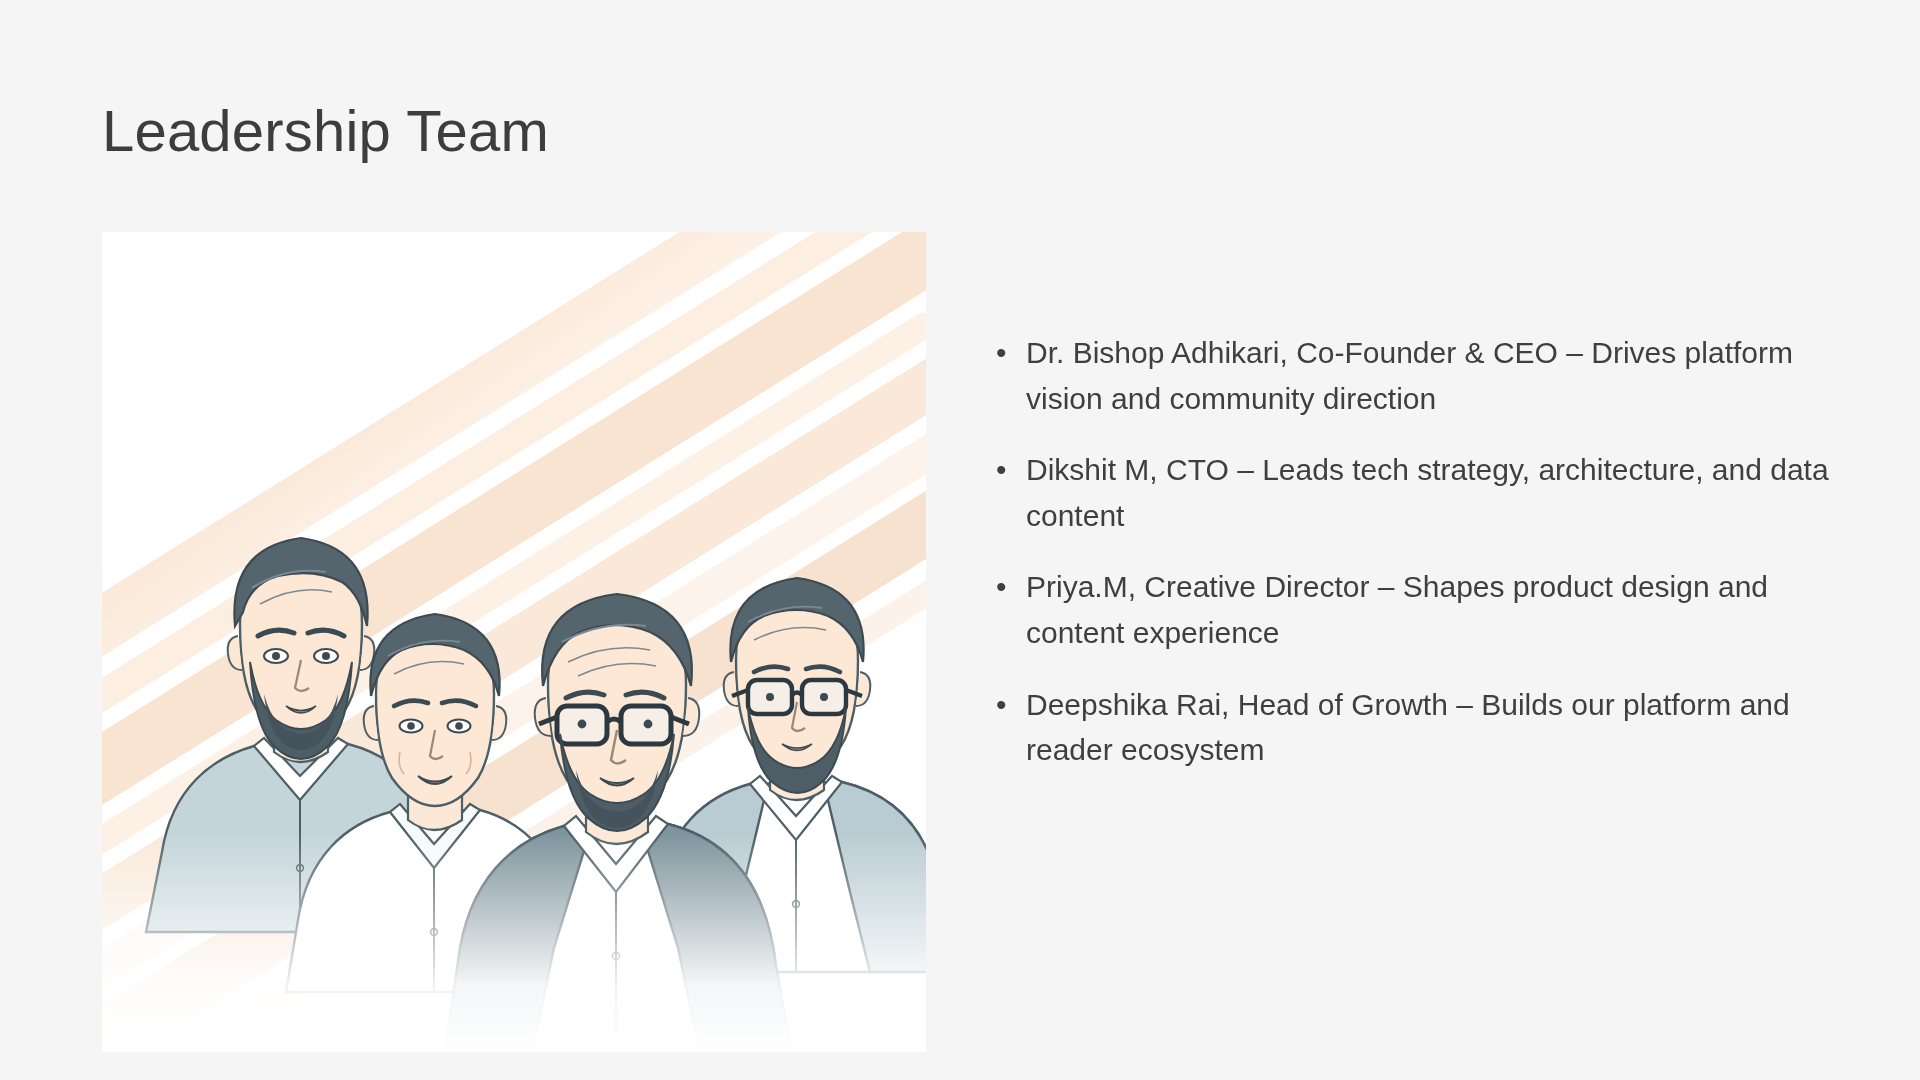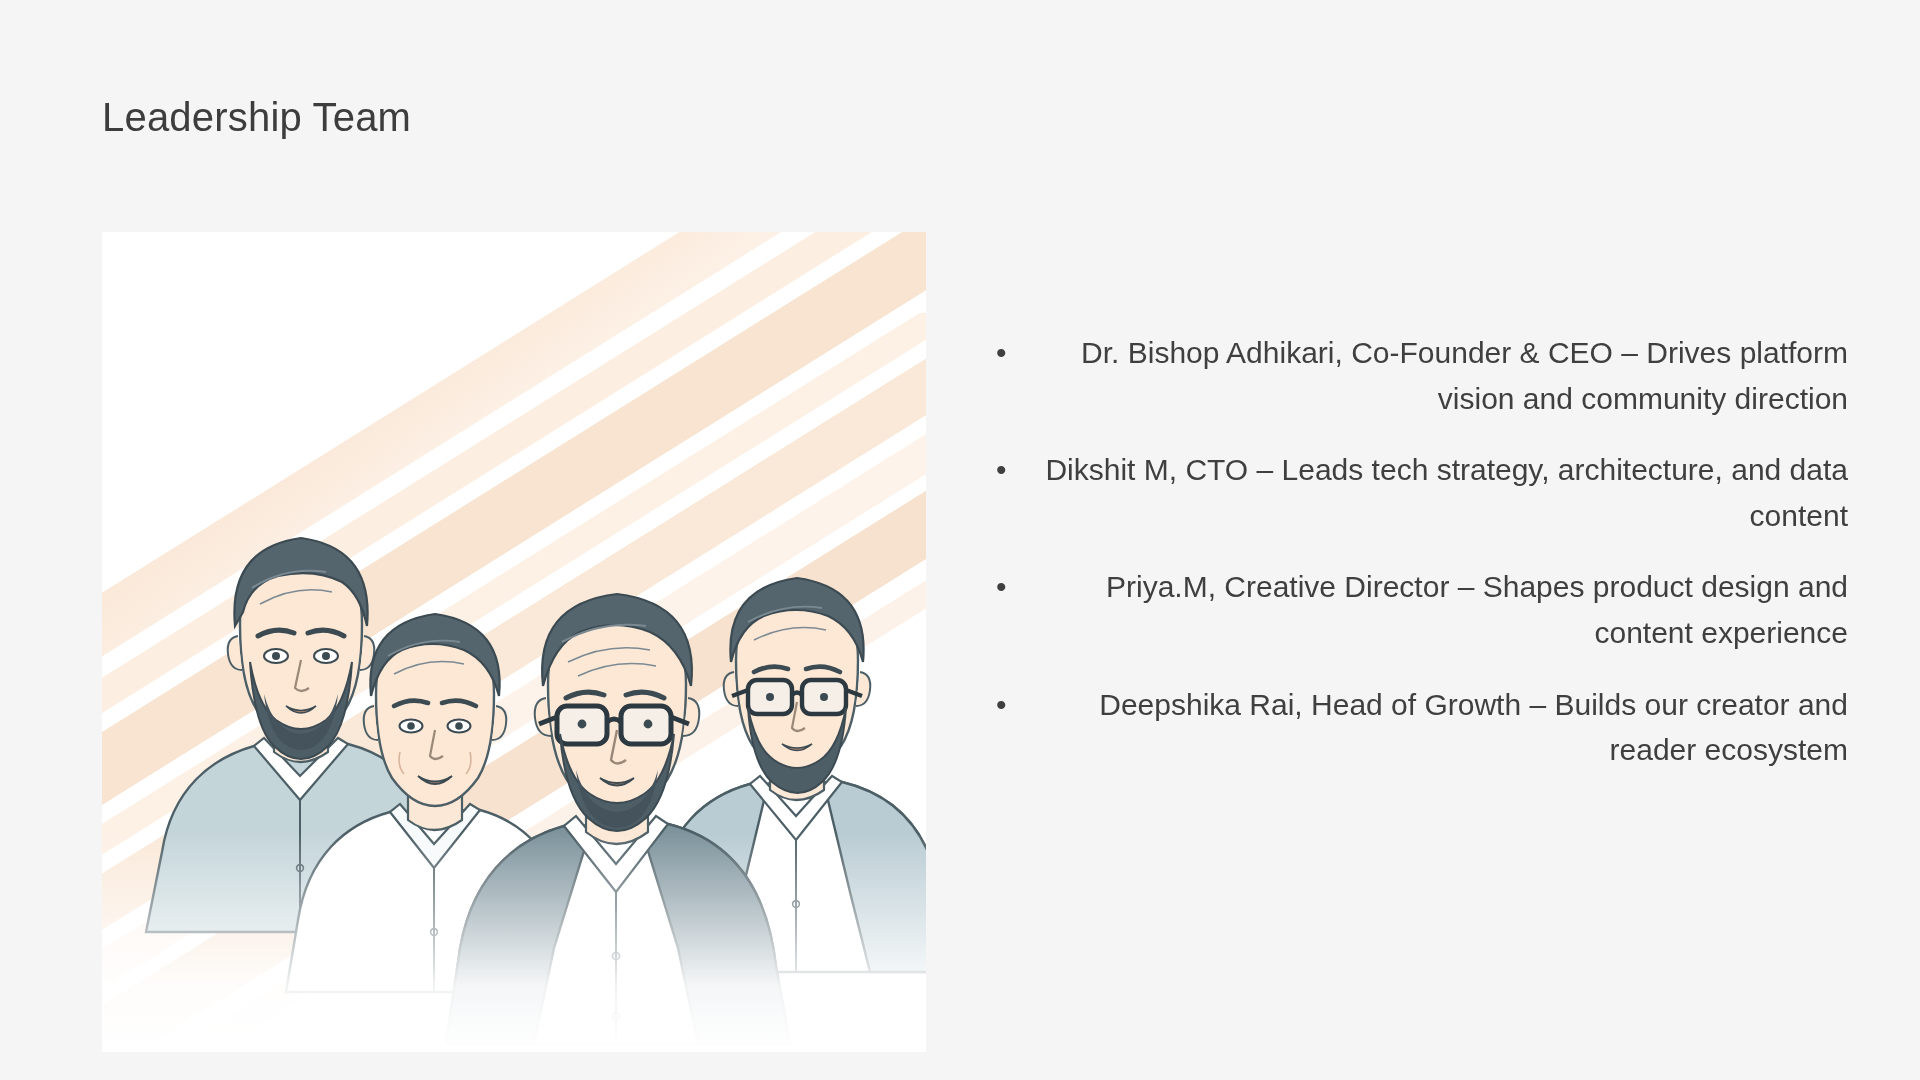--- a/index.html
+++ b/index.html
@@ -19,22 +19,22 @@
     width: 1920px;
     height: 1080px;
     background: #f5f5f5;
     box-sizing: border-box;
   }
 
   
   .page-title {
     position: absolute;
     left: 102px;
-    top: 68px;
-    font-size: 40px;
+    top: 60px;
+    font-size: 58px;
     font-weight: 400;
     color: #3d3d3d;
     letter-spacing: 0.2px;
     line-height: 1.1;
     white-space: nowrap;
   }
 
   
   .content {
     position: absolute;
@@ -84,21 +84,20 @@
   .bullet-item .marker {
     position: absolute;
     left: 8px;
     top: 0;
     font-size: 30px;
     line-height: 1.52;
     color: #3f3f3f;
   }
   .bullet-item .bullet-text {
     display: block;
-    text-align: right;
   }
   
   .bullet-item.gap-before {
     margin-top: 16px;
   }
 </style>
 </head>
 <body>
 
 <div class="slide">
@@ -277,18 +276,18 @@
       <li class="bullet-item">
         <span class="marker">•</span>
         <span class="bullet-text">Dikshit M, CTO – Leads tech strategy, architecture, and data content</span>
       </li>
       <li class="bullet-item gap-before">
         <span class="marker">•</span>
         <span class="bullet-text">Priya.M, Creative Director – Shapes product design and content experience</span>
       </li>
       <li class="bullet-item">
         <span class="marker">•</span>
-        <span class="bullet-text">Deepshika Rai, Head of Growth – Builds our creator and reader ecosystem</span>
+        <span class="bullet-text">Deepshika Rai, Head of Growth – Builds our platform and reader ecosystem</span>
       </li>
     </ul>
 
   </div>
 </div>
 
 </body></html>

